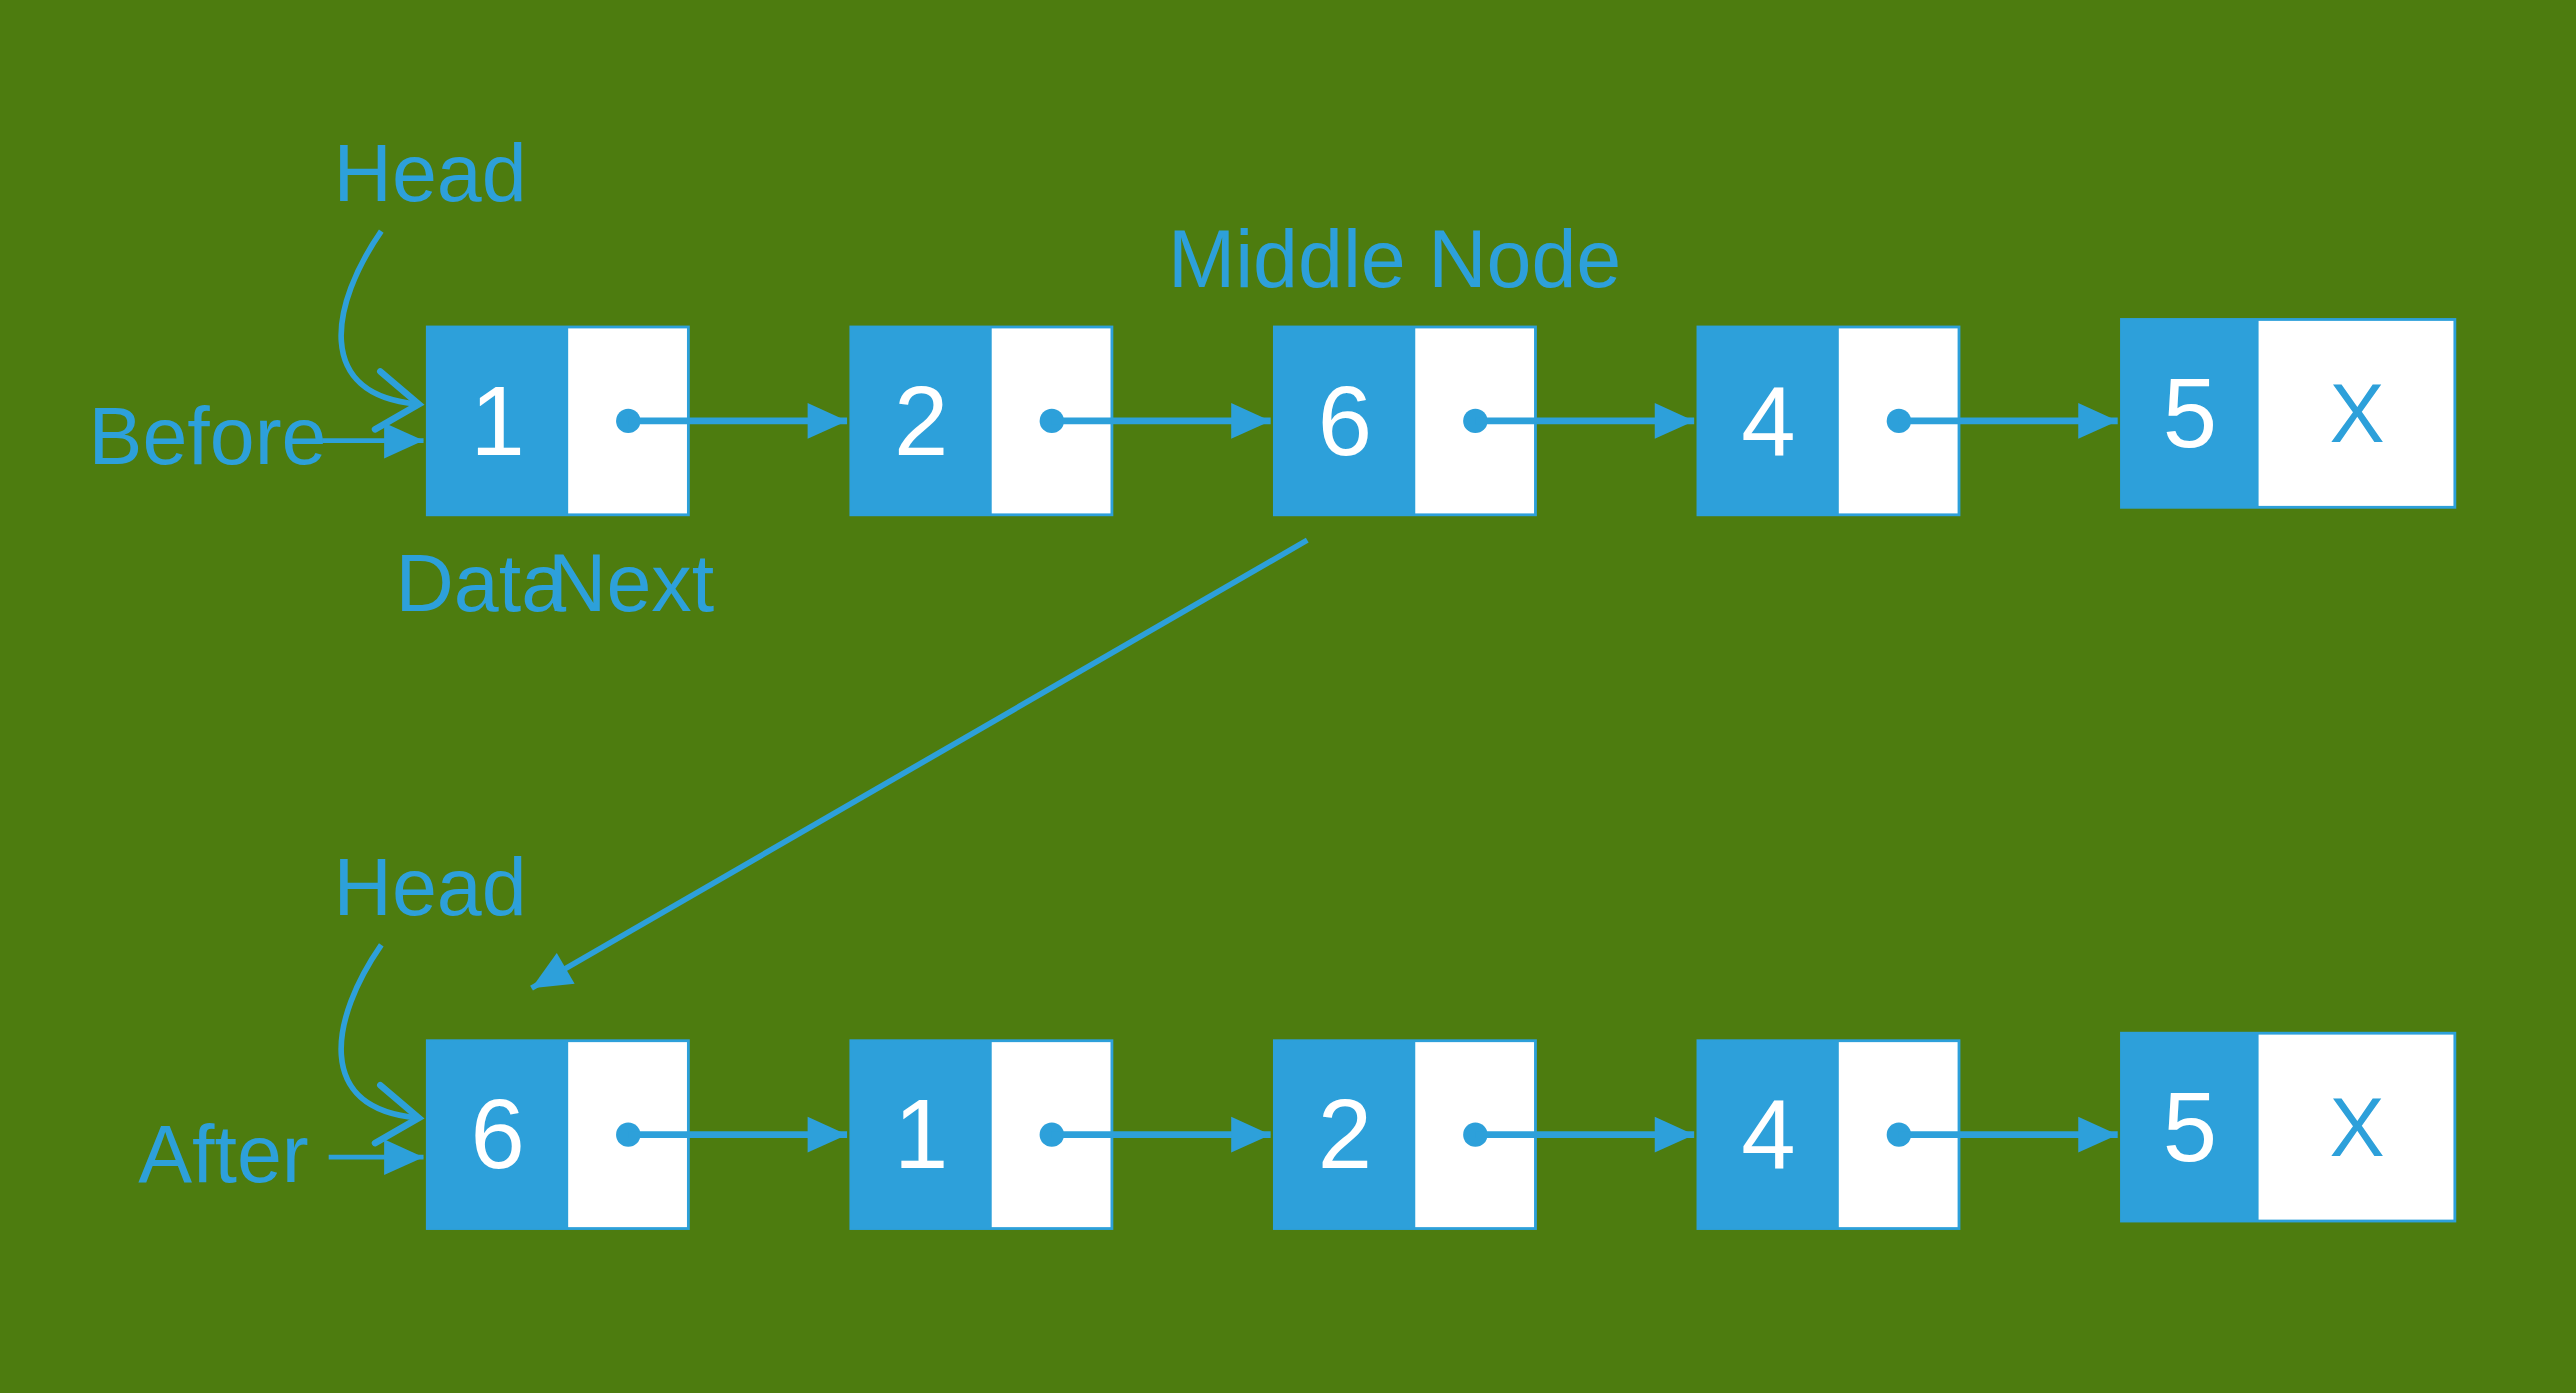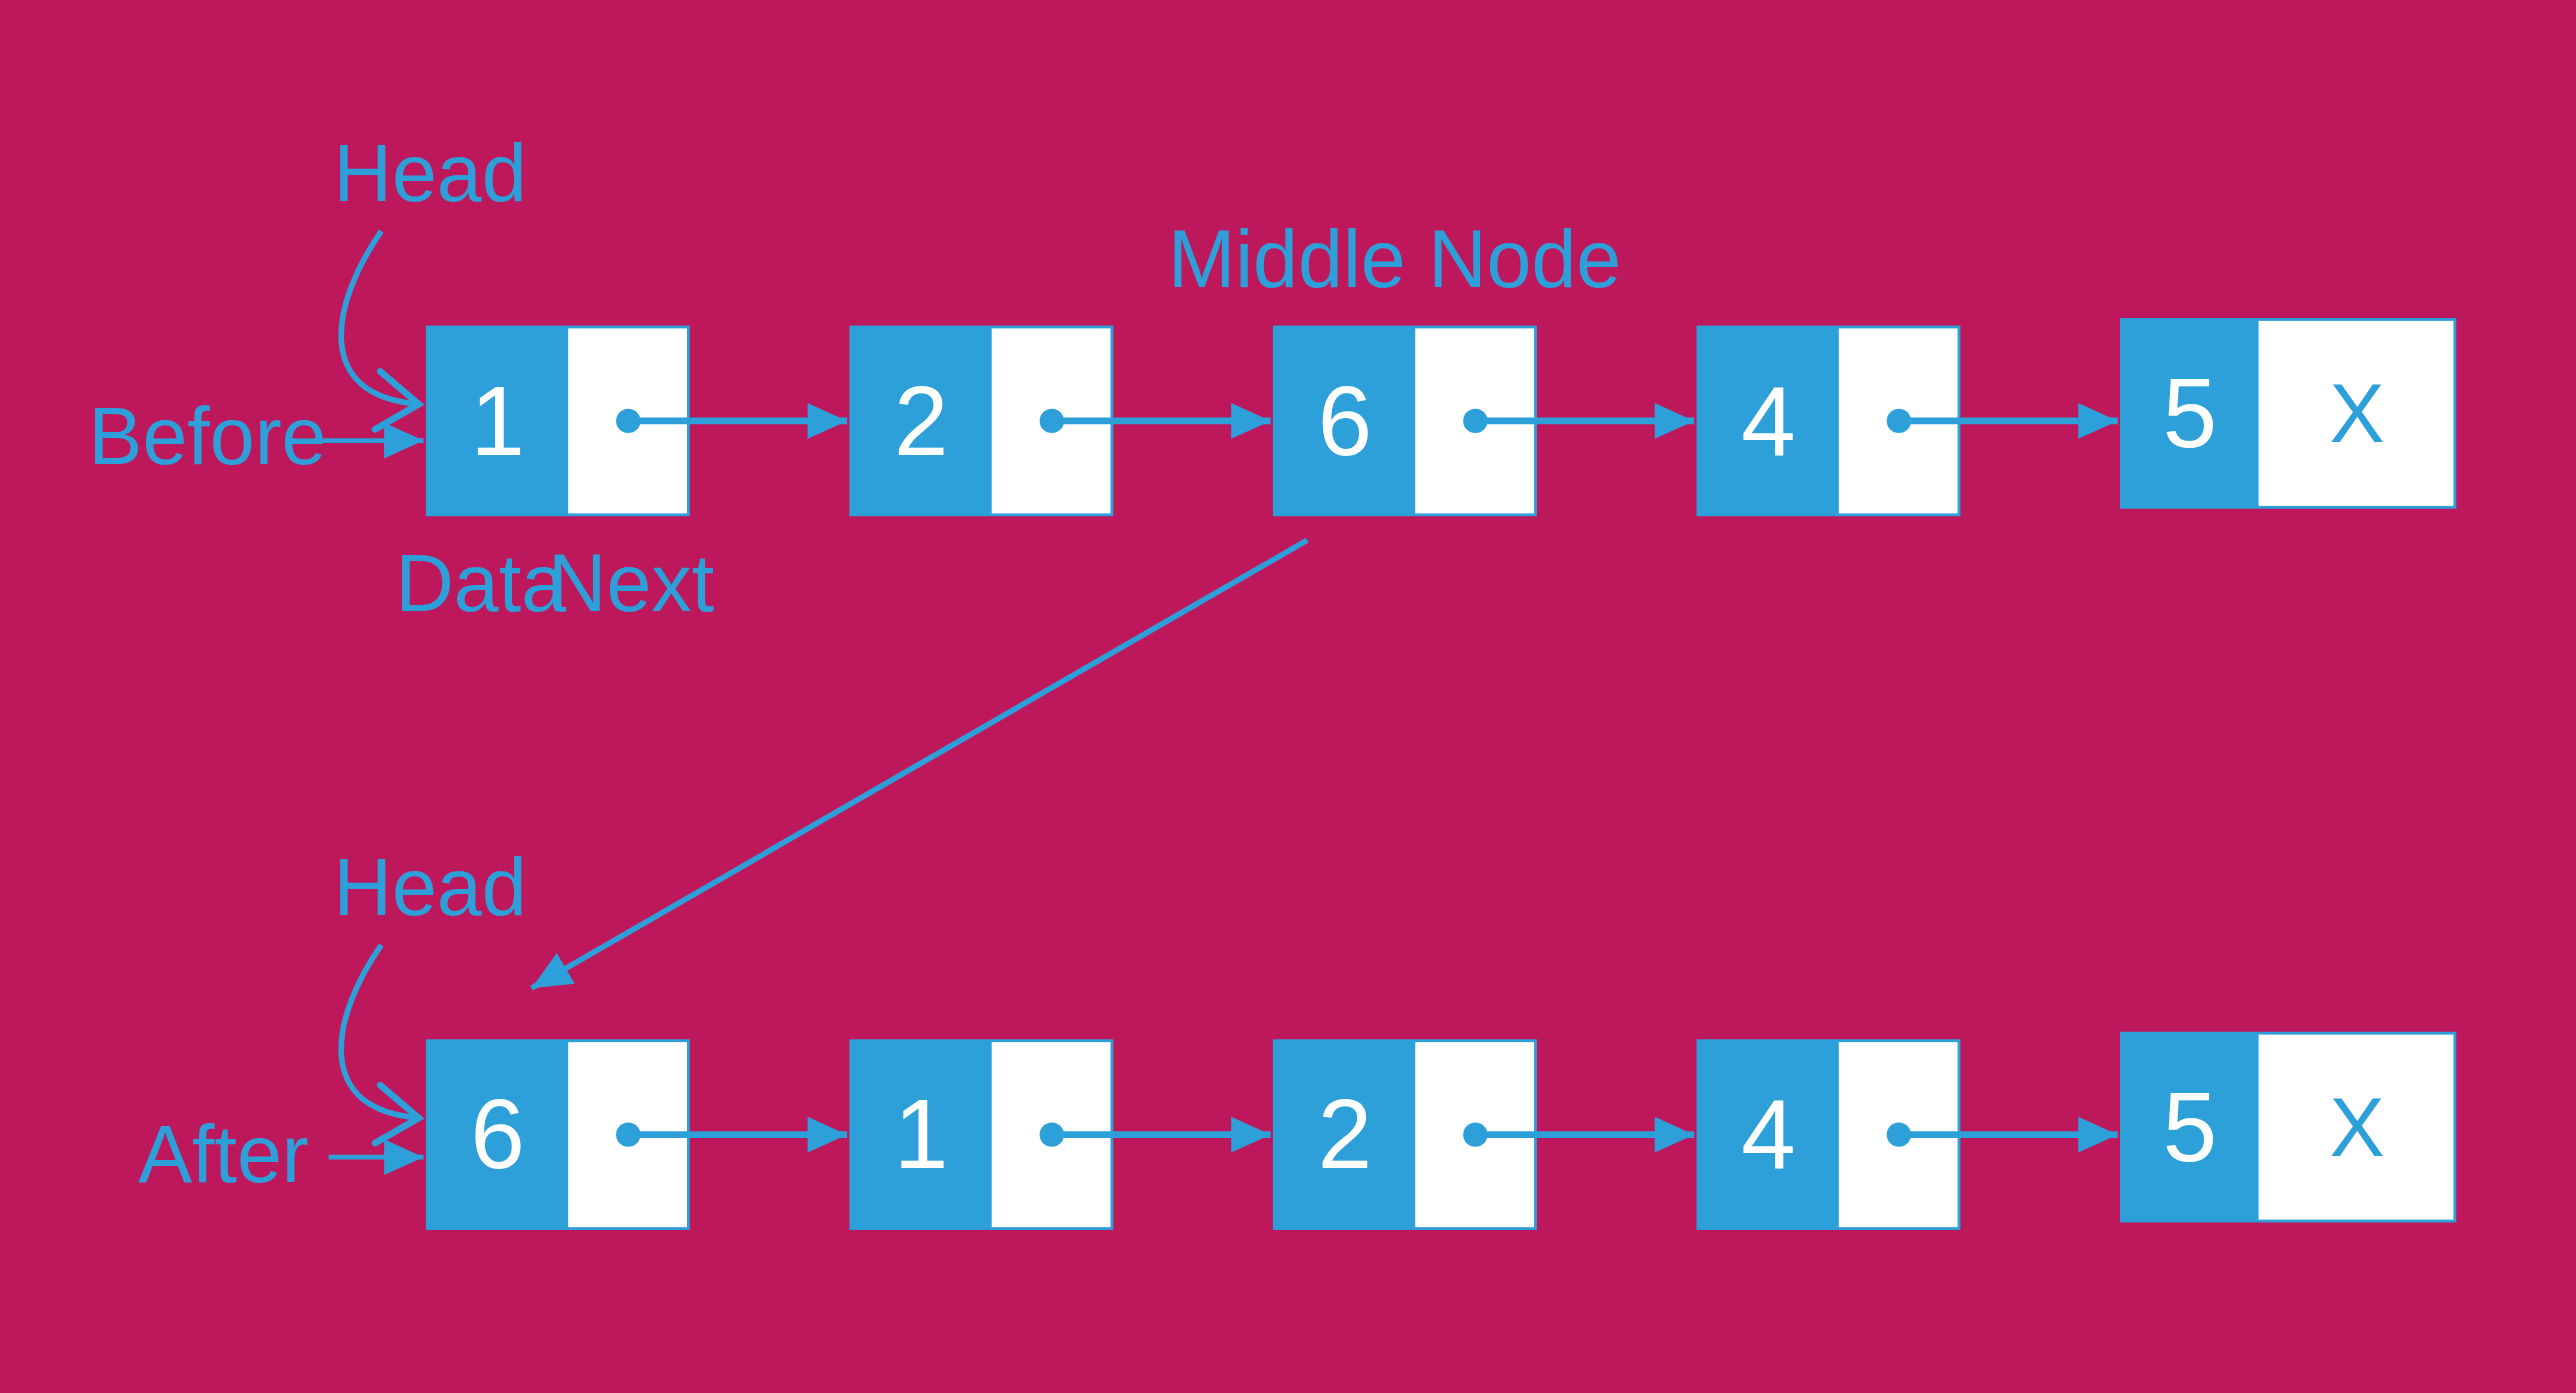--- a/index.html
+++ b/index.html
@@ -4,21 +4,21 @@
 <style>
   html, body {
     margin: 0;
     padding: 0;
     background: #ffffff;
   }
   .stage {
     position: relative;
     width: 2576px;
     height: 1394px;
-    background: #be185d;
+    background: #4d7c0f;
     overflow: hidden;
   }
   svg {
     display: block;
     font-family: "Liberation Sans", "DejaVu Sans", sans-serif;
   }
   .lbl {
     fill: #2da0da;
     font-size: 86px;
     font-weight: 400;

